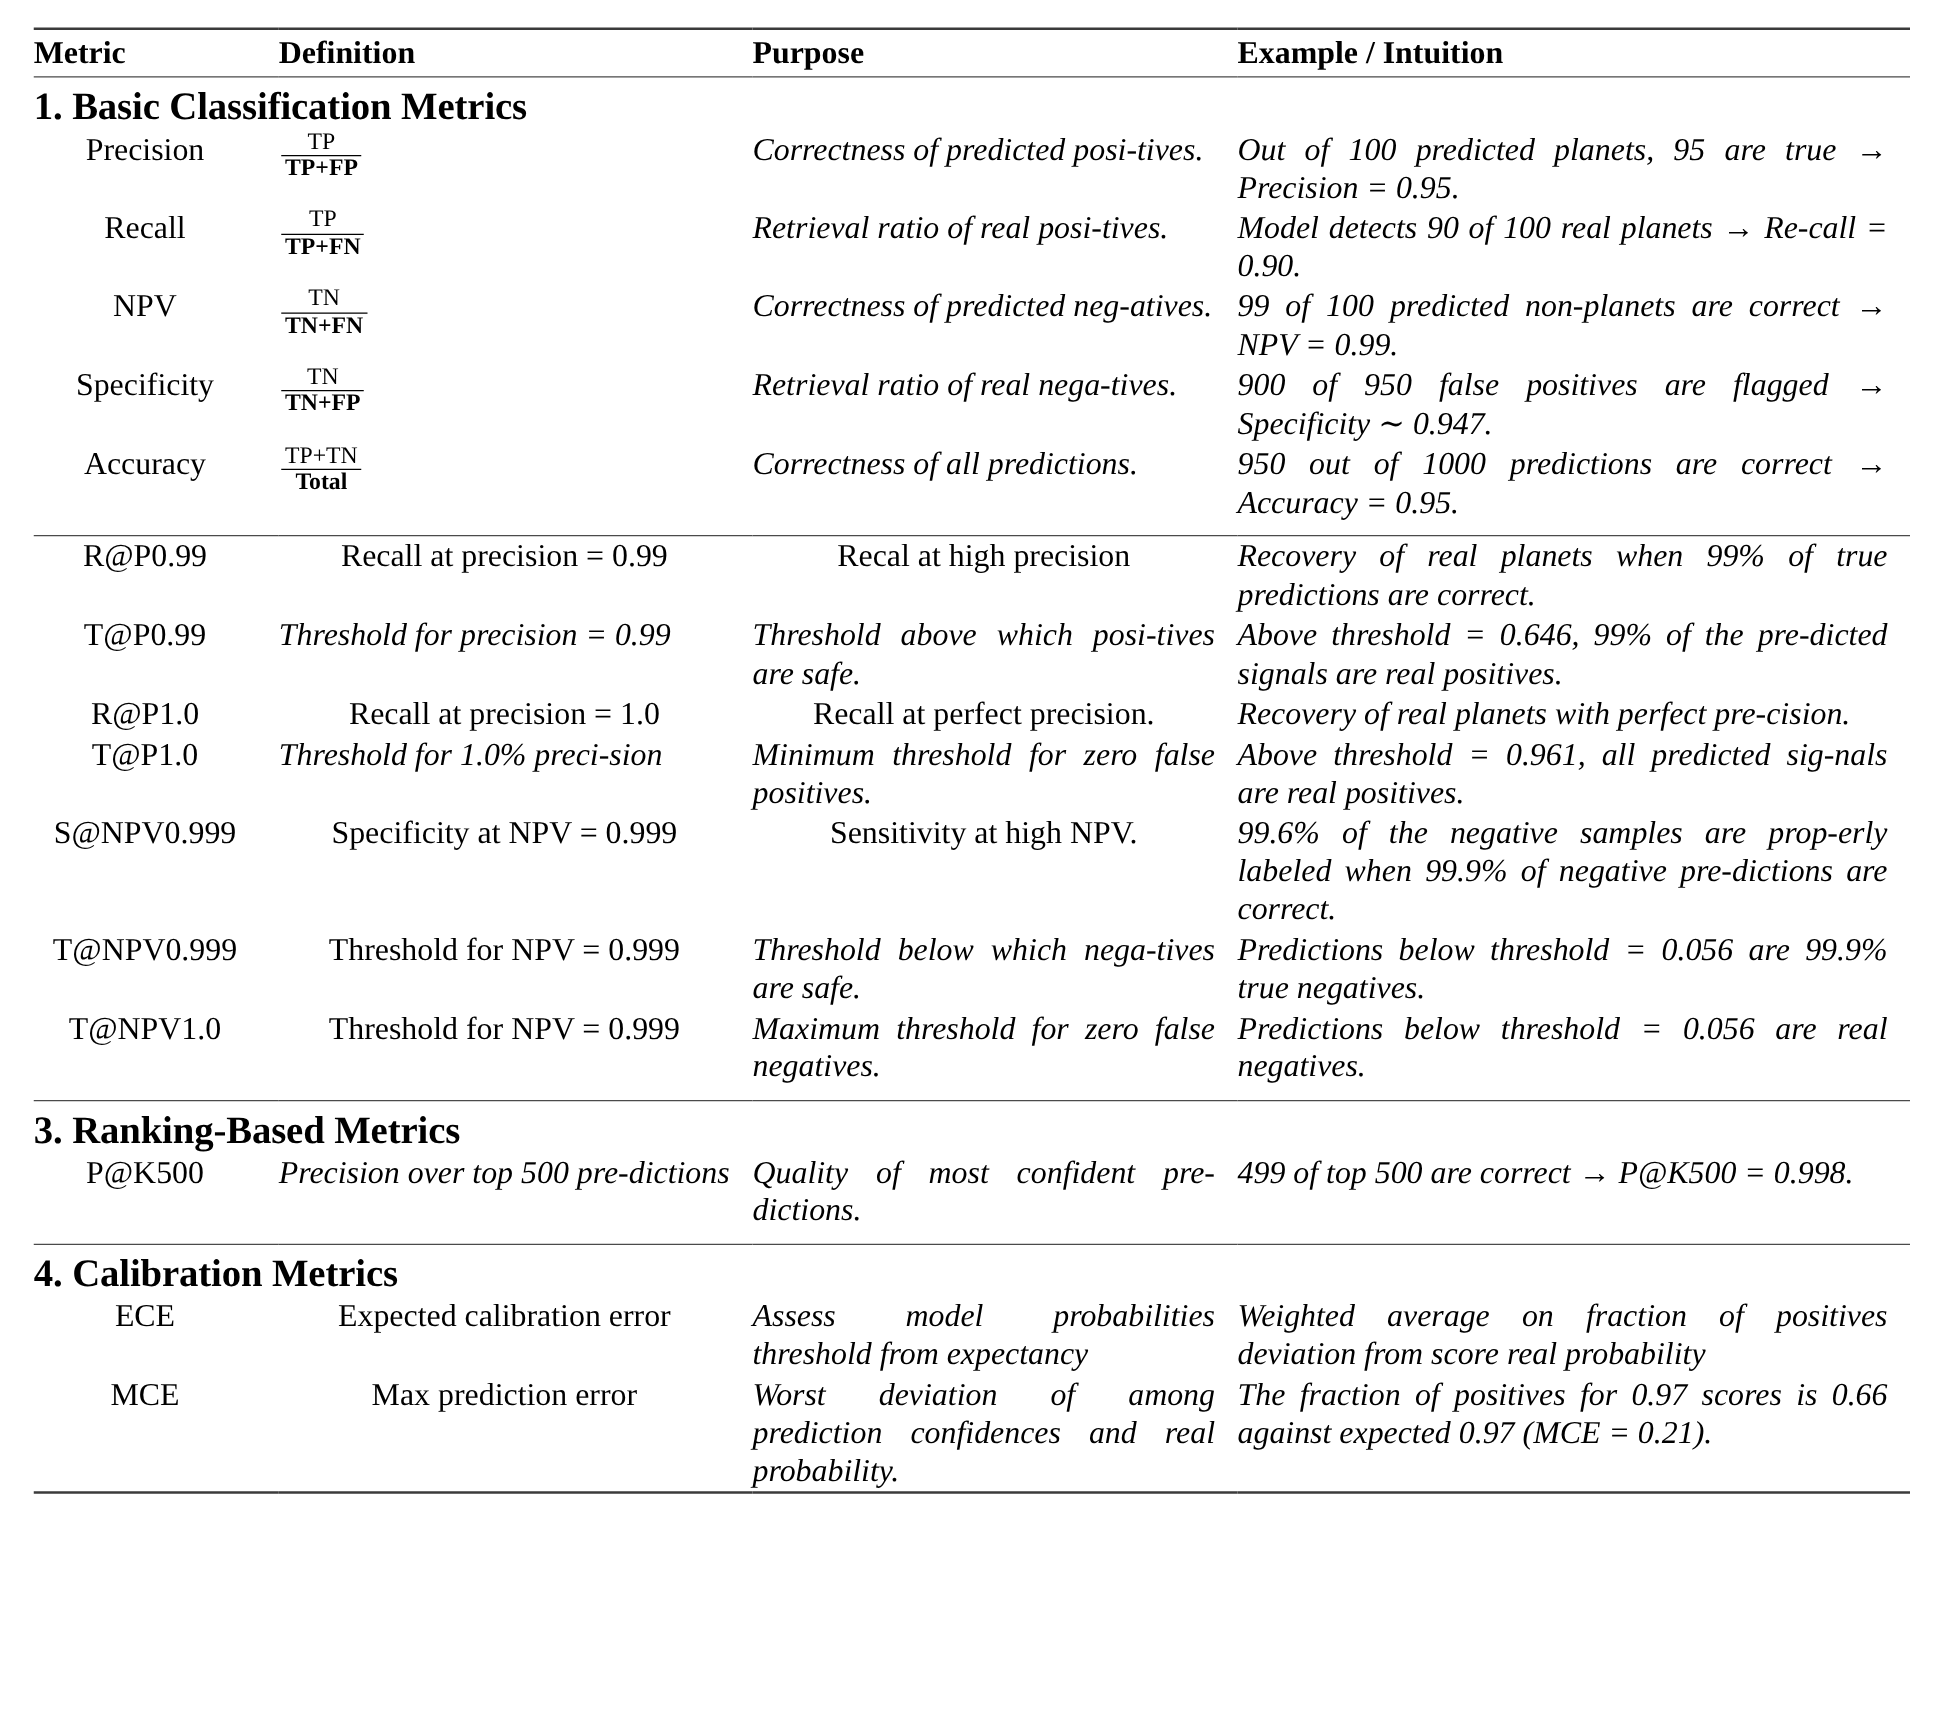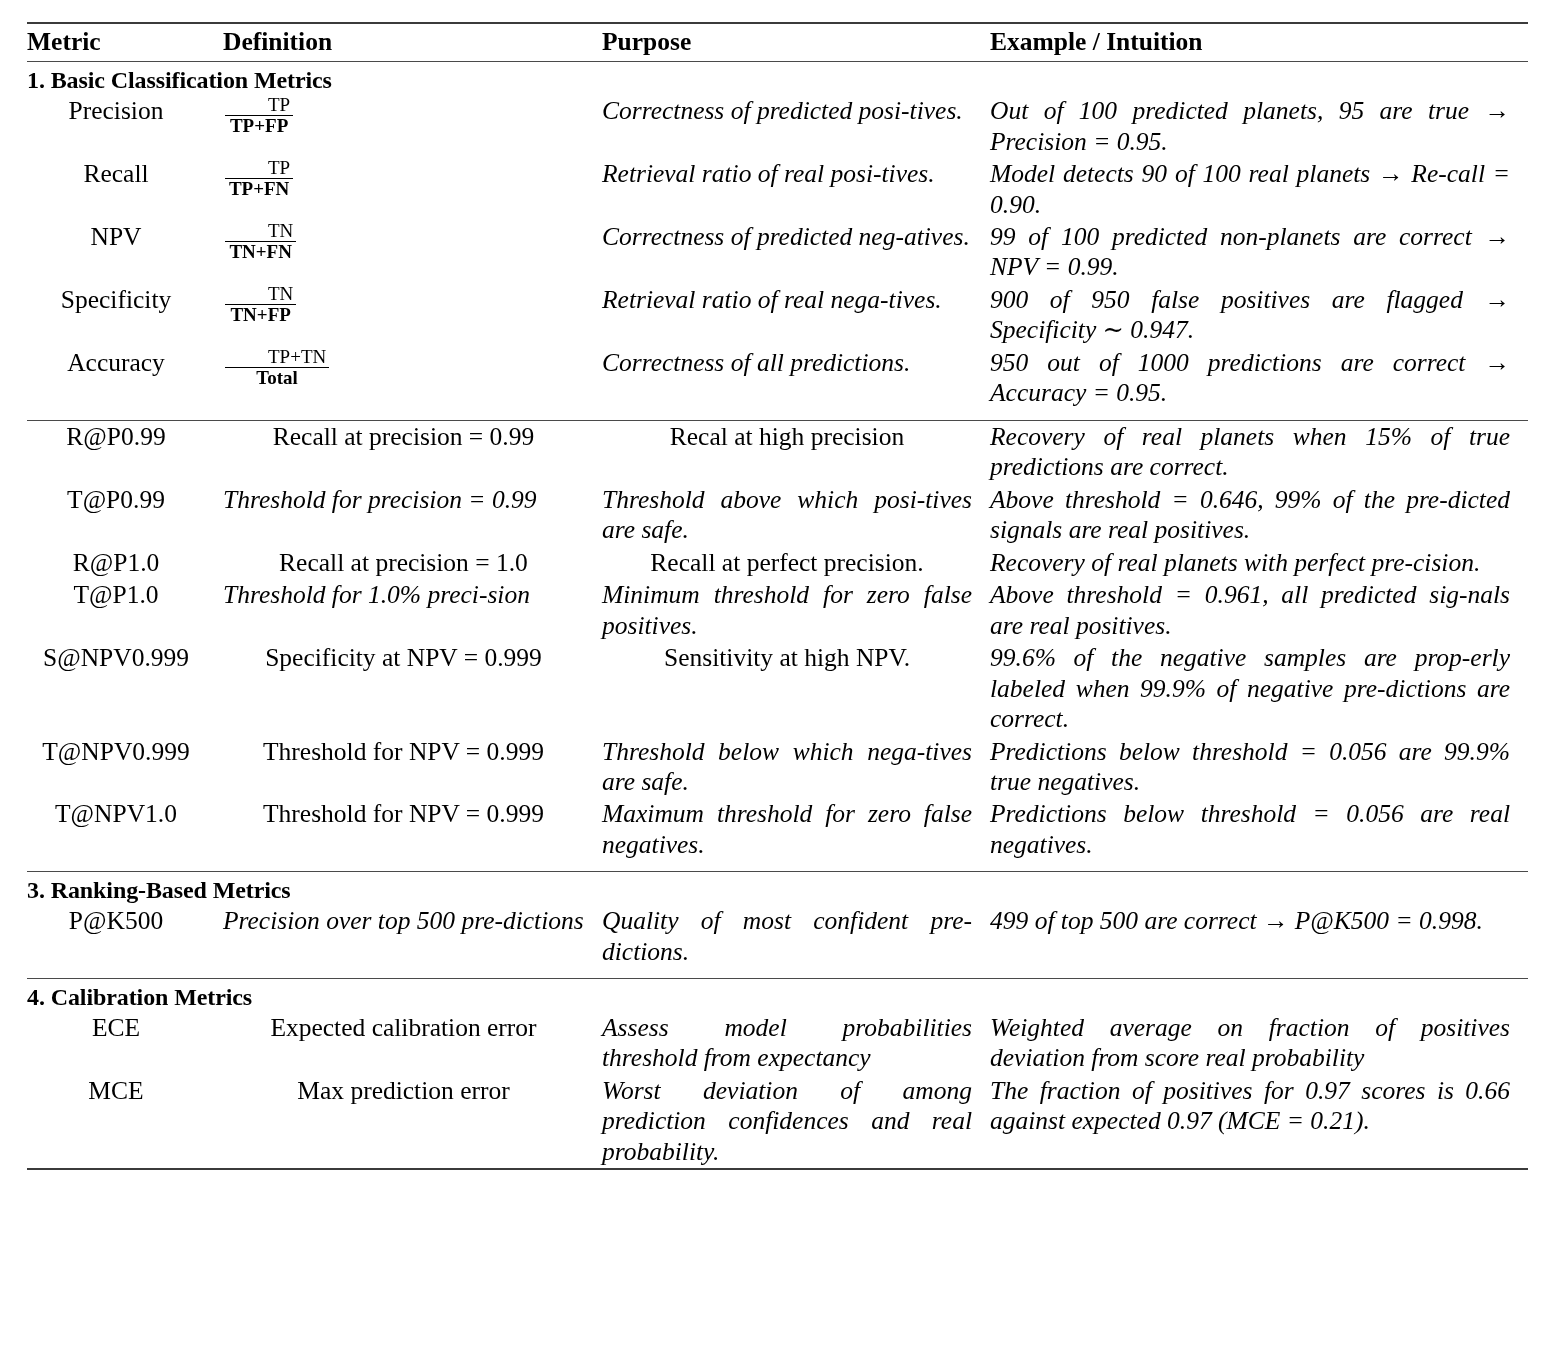--- a/index.html
+++ b/index.html
@@ -60,21 +60,21 @@
     line-height: 0;
     font-size: 0;
   }
   tr.rule-thick > td { border-top: 2.6px solid #3b3b3b; }
   tr.rule-thin  > td { border-top: 1.7px solid #4a4a4a; }
 
   tr.section-row > td {
     font-weight: bold;
     padding-top: 4px;
     padding-bottom: 0px;
-    font-size: 24px;
+    font-size: 31px;
     letter-spacing: -0.1px;
   }
 
   tr.data-row > td {
     padding-top: 1px;
     padding-bottom: 1px;
   }
 
   td.justify { text-align: justify; text-align-last: left; hyphens: manual; font-style: italic; }
   td.nojustify { text-align: center; }
@@ -86,21 +86,20 @@
     text-align: center;
     font-size: 19px;
     line-height: 1.06;
     margin: 0 2px;
     position: relative;
     top: -1px;
   }
   .frac .num {
     display: block;
     padding: 0 3px 0px 3px;
-    margin-left: 40px;
   }
   .frac .den {
     display: block;
     border-top: 1.4px solid #000;
     padding: 0px 3px 0 3px;
     font-weight: bold;
   }
   .frac-cell { padding-left: 5px; }
 
   .spacer-cell { height: 10px; line-height: 10px; font-size: 0; }
@@ -204,21 +203,21 @@
         </tr>
       <tr class="rule rule-thin">
           <td colspan="4"></td>
         </tr>
 
 
       <tr class="data-row">
         <td class="nojustify">R@P0.99</td>
         <td class="nojustify">Recall at precision = 0.99</td>
         <td class="nojustify">Recal at high precision</td>
-        <td class="justify">Recovery of real planets when 15% of true predictions are correct.</td>
+        <td class="justify">Recovery of real planets when 99% of true predictions are correct.</td>
       </tr>
 
       <tr class="data-row">
         <td class="nojustify">T@P0.99</td>
         <td class="justify">Threshold for precision = 0.99</td>
         <td class="justify">Threshold above which posi-tives are safe.</td>
         <td class="justify">Above threshold = 0.646, 99% of the pre-dicted signals are real positives.</td>
       </tr>
 
       <tr class="data-row">

